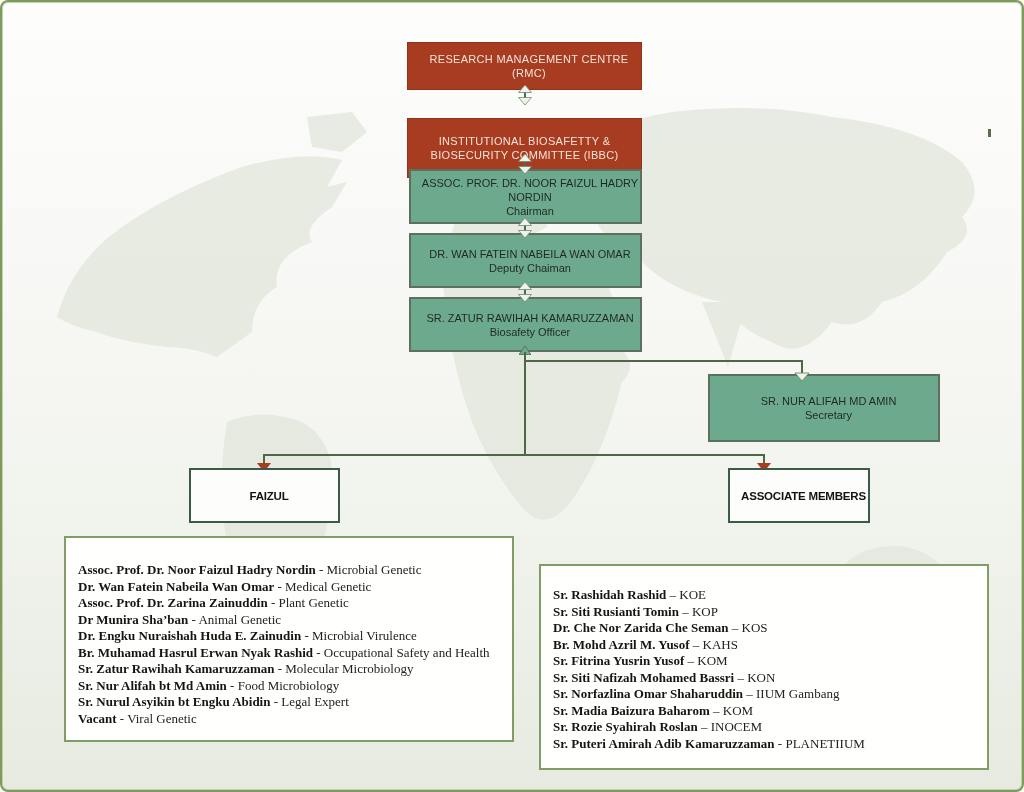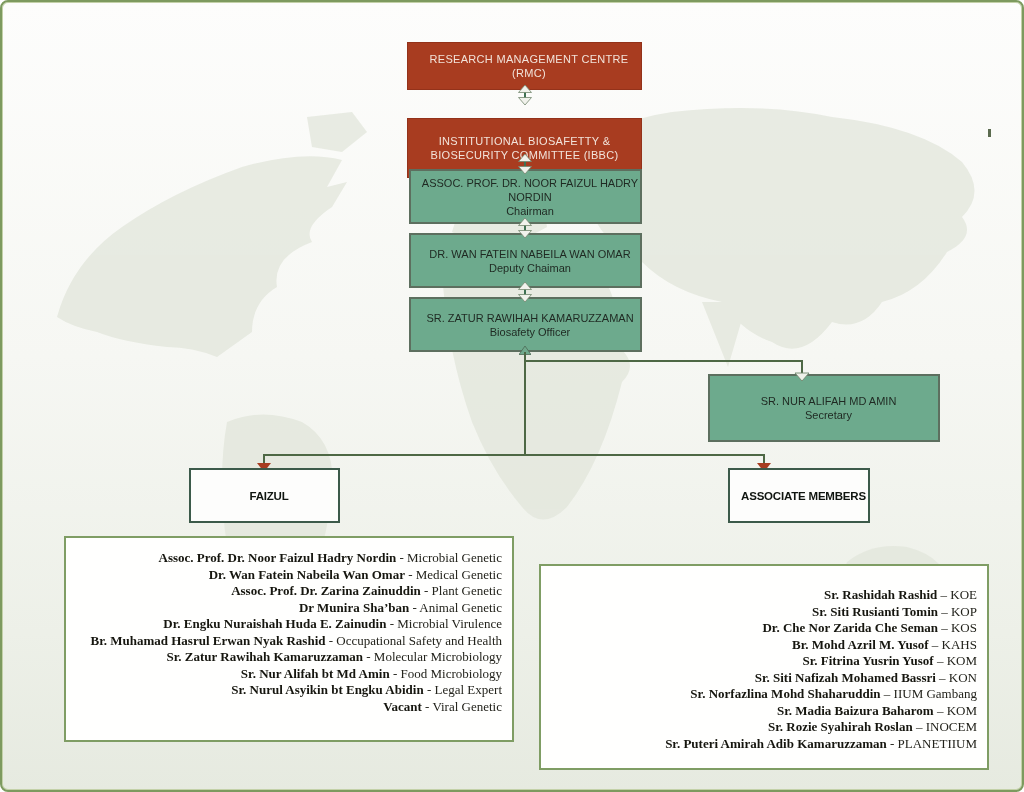--- a/index.html
+++ b/index.html
@@ -20,22 +20,21 @@
     display:flex;flex-direction:column;align-items:center;justify-content:center;
     text-align:center;box-sizing:border-box;
     font-size:11px;line-height:14px;padding-left:9px;
   }
   .red{background:#a83c20;border:1px solid #93321a;color:#f2e3da;letter-spacing:.3px;}
   .green{background:#6daa8d;border:2px solid #5d6f5f;color:#1f2922;}
   .hollow{background:#fdfdfc;border:2px solid #3c5a4a;color:#101510;font-weight:bold;letter-spacing:-.2px;font-size:11.5px;}
   .listbox{
     position:absolute;background:#fffffe;border:2px solid #7f9d64;box-sizing:border-box;
     font-family:"Liberation Serif",serif;font-size:13px;line-height:16.5px;color:#23231c;
-    padding:12px 10px 0 12px;
-    text-align:right;
+    padding:24px 10px 0 12px;
   }
   .listbox .row{white-space:nowrap;overflow:hidden;}
   .listbox .nm{font-weight:bold;color:#16160f;}
   .vline,.hline{position:absolute;background:#4e6845;}
   .vline{width:2px;}
   .hline{height:2px;}
   .redarrow{
     position:absolute;width:0;height:0;
     border-left:7px solid transparent;border-right:7px solid transparent;
     border-top:9px solid #a83c20;
@@ -151,19 +150,19 @@
     <div class="row"><span class="nm">Vacant</span><span> - Viral Genetic</span></div>
   </div>
 
   <div class="listbox" style="left:537px;top:534px;width:450px;height:206px;padding-top:21px;margin-top:28px;">
     <div class="row"><span class="nm">Sr. Rashidah Rashid</span><span> – KOE</span></div>
     <div class="row"><span class="nm">Sr. Siti Rusianti Tomin</span><span> – KOP</span></div>
     <div class="row"><span class="nm">Dr. Che Nor Zarida Che Seman</span><span> – KOS</span></div>
     <div class="row"><span class="nm">Br. Mohd Azril M. Yusof</span><span> – KAHS</span></div>
     <div class="row"><span class="nm">Sr. Fitrina Yusrin Yusof</span><span> – KOM</span></div>
     <div class="row"><span class="nm">Sr. Siti Nafizah Mohamed Bassri</span><span> – KON</span></div>
-    <div class="row"><span class="nm">Sr. Norfazlina Mohd Shaharuddin</span><span> – IIUM Gambang</span></div>
+    <div class="row"><span class="nm">Sr. Norfazlina Omar Shaharuddin</span><span> – IIUM Gambang</span></div>
     <div class="row"><span class="nm">Sr. Madia Baizura Baharom</span><span> – KOM</span></div>
     <div class="row"><span class="nm">Sr. Rozie Syahirah Roslan</span><span> – INOCEM</span></div>
     <div class="row"><span class="nm">Sr. Puteri Amirah Adib Kamaruzzaman</span><span> - PLANETIIUM</span></div>
   </div>
 
 </div>
 
 </body></html>

